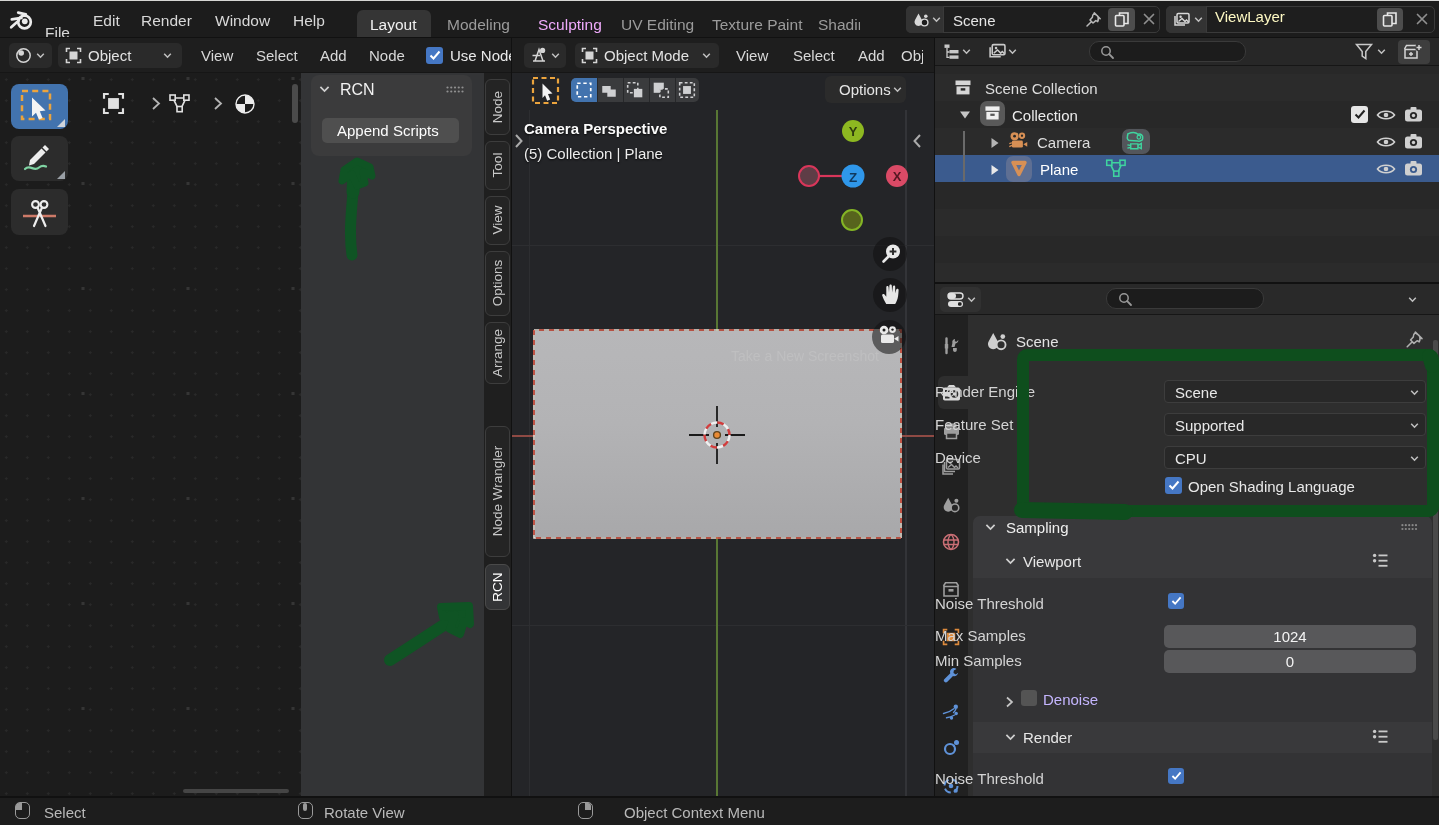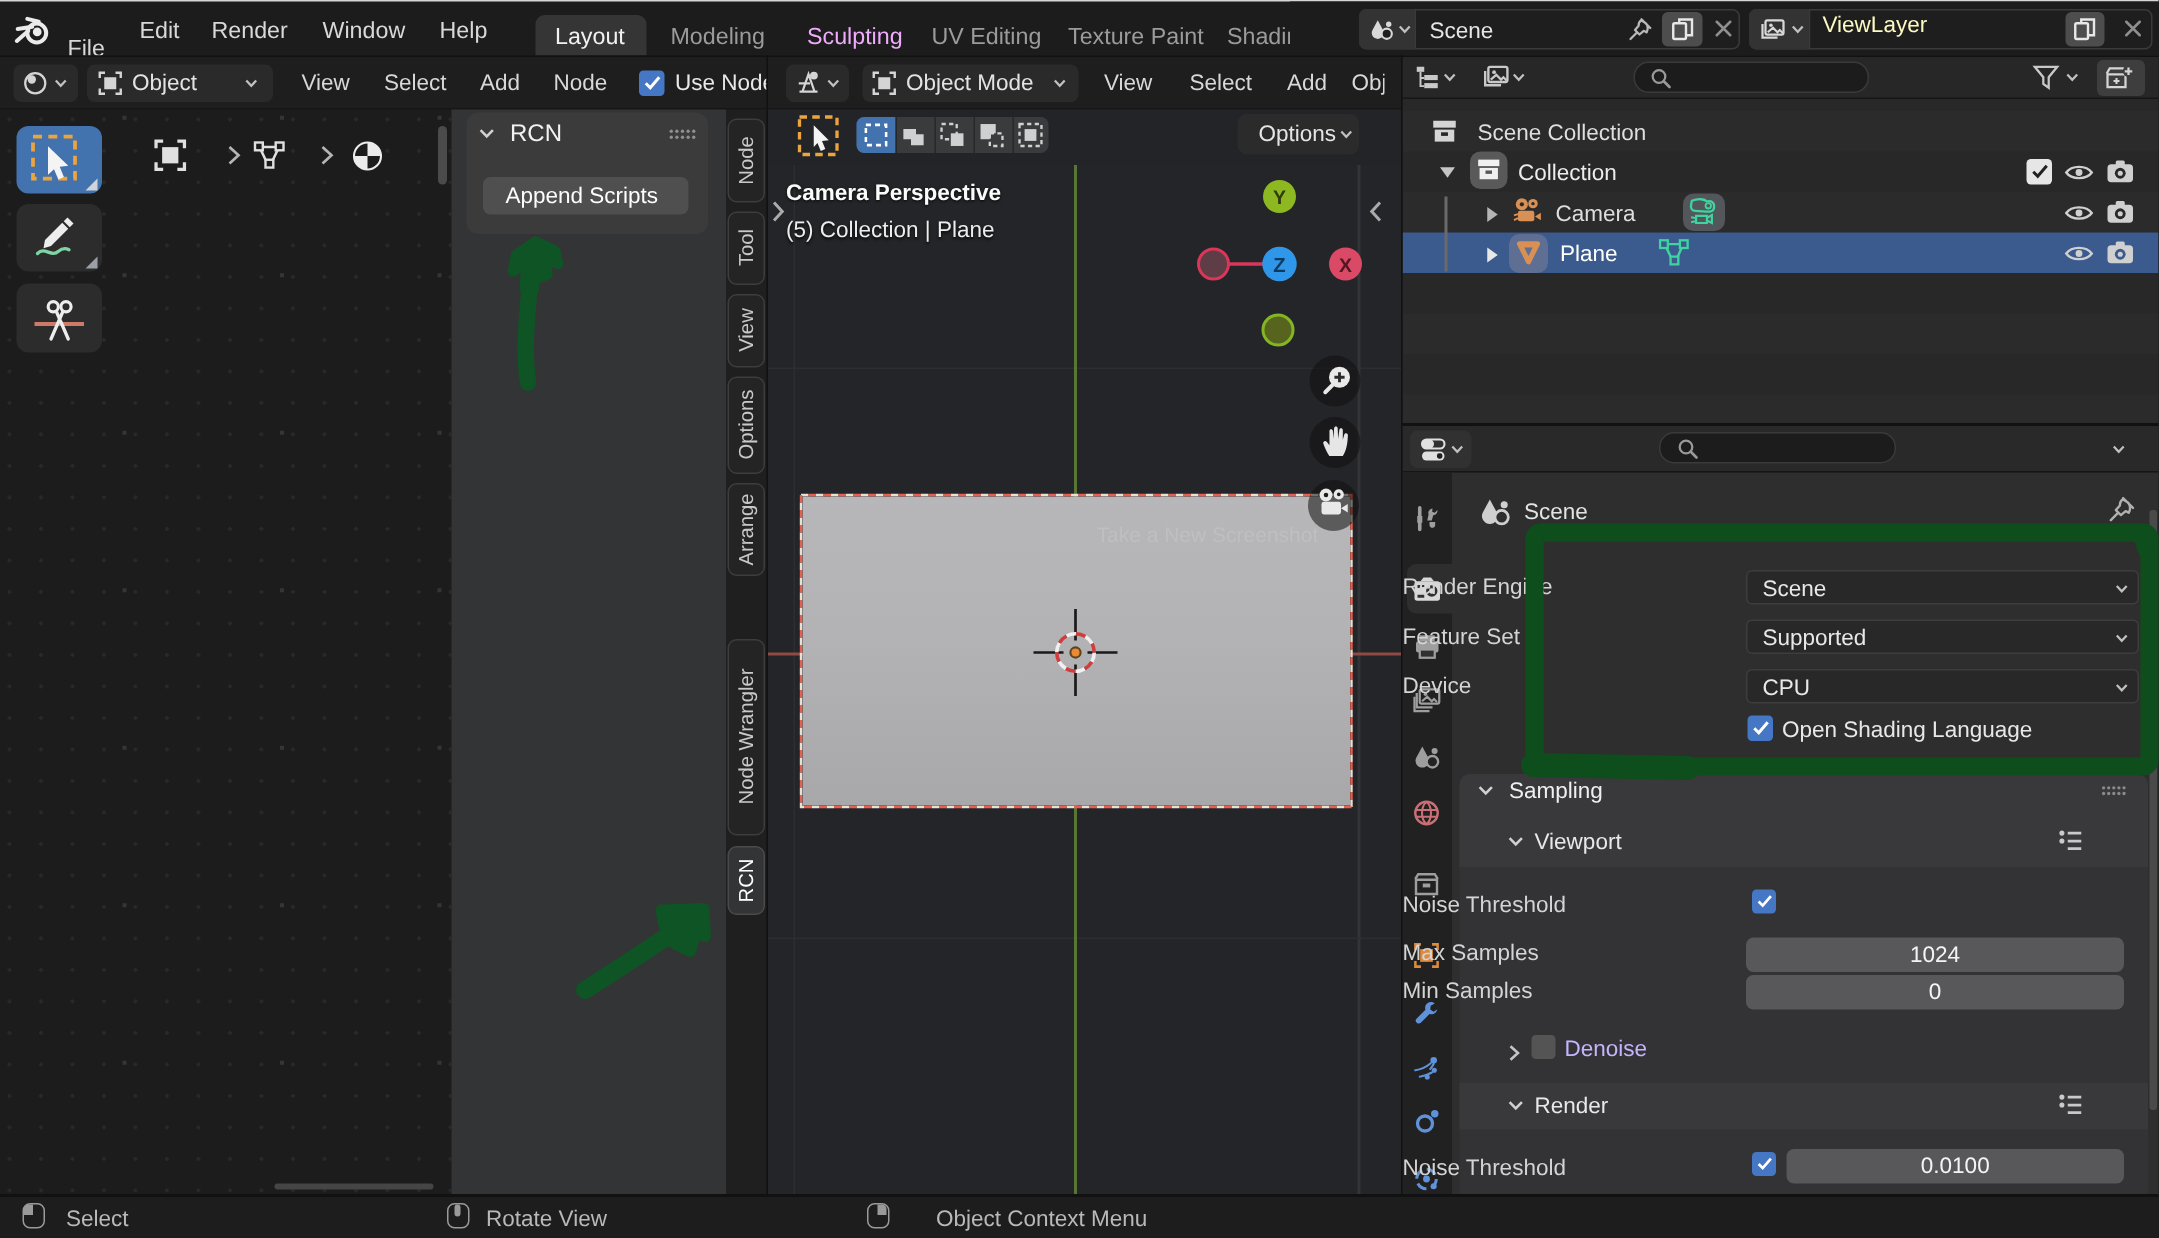--- a/index.html
+++ b/index.html
@@ -651,21 +651,20 @@
         <path d="M6.5 3.4 H15.5" stroke="#c9c9c9" stroke-width="1.8"></path>
   <circle cx="2.6" cy="8.7" r="1.7" fill="#c9c9c9"></circle>
         <path d="M6.5 8.7 H15.5" stroke="#c9c9c9" stroke-width="1.8"></path>
   <path d="M6.5 13.8 H15.5" stroke="#c9c9c9" stroke-width="1.8"></path>
  </svg>
  <div class="txt lbl" style="left:0;top:488px;width:218px">Noise Threshold</div>
  <div class="abs" style="left:233px;top:485px;width:16px;height:16px;background:#4577c4;border-radius:3px"></div>
  <svg style="left:236px;top:488px" width="11" height="10" viewBox="0 0 12 11">
         <path d="M1.5 5.5 L4.5 8.5 L10.5 1.5" stroke="#fff" stroke-width="2" fill="none"></path>
       </svg>
- <div class="val" style="left:256px;top:483px;width:225px">0.0100</div>
 
  <div class="abs" style="left:498px;top:57px;width:5px;height:400px;background:#4a4a4a;border-radius:2px"></div>
 </div>
 
 <div class="abs" id="status" style="left:0;top:797px;width:1439px;height:28px;background:#1d1d1d">
  <div class="mouse" style="left:15px;top:5px">
         <div class="abs" style="left:0;top:0;width:6px;height:7px;background:#9a9a9a;border-radius:3px 0 0 0"></div>
       </div>
  <div class="sbt" style="left:44px;top:8px">Select</div>
  <div class="mouse" style="left:298px;top:5px">

